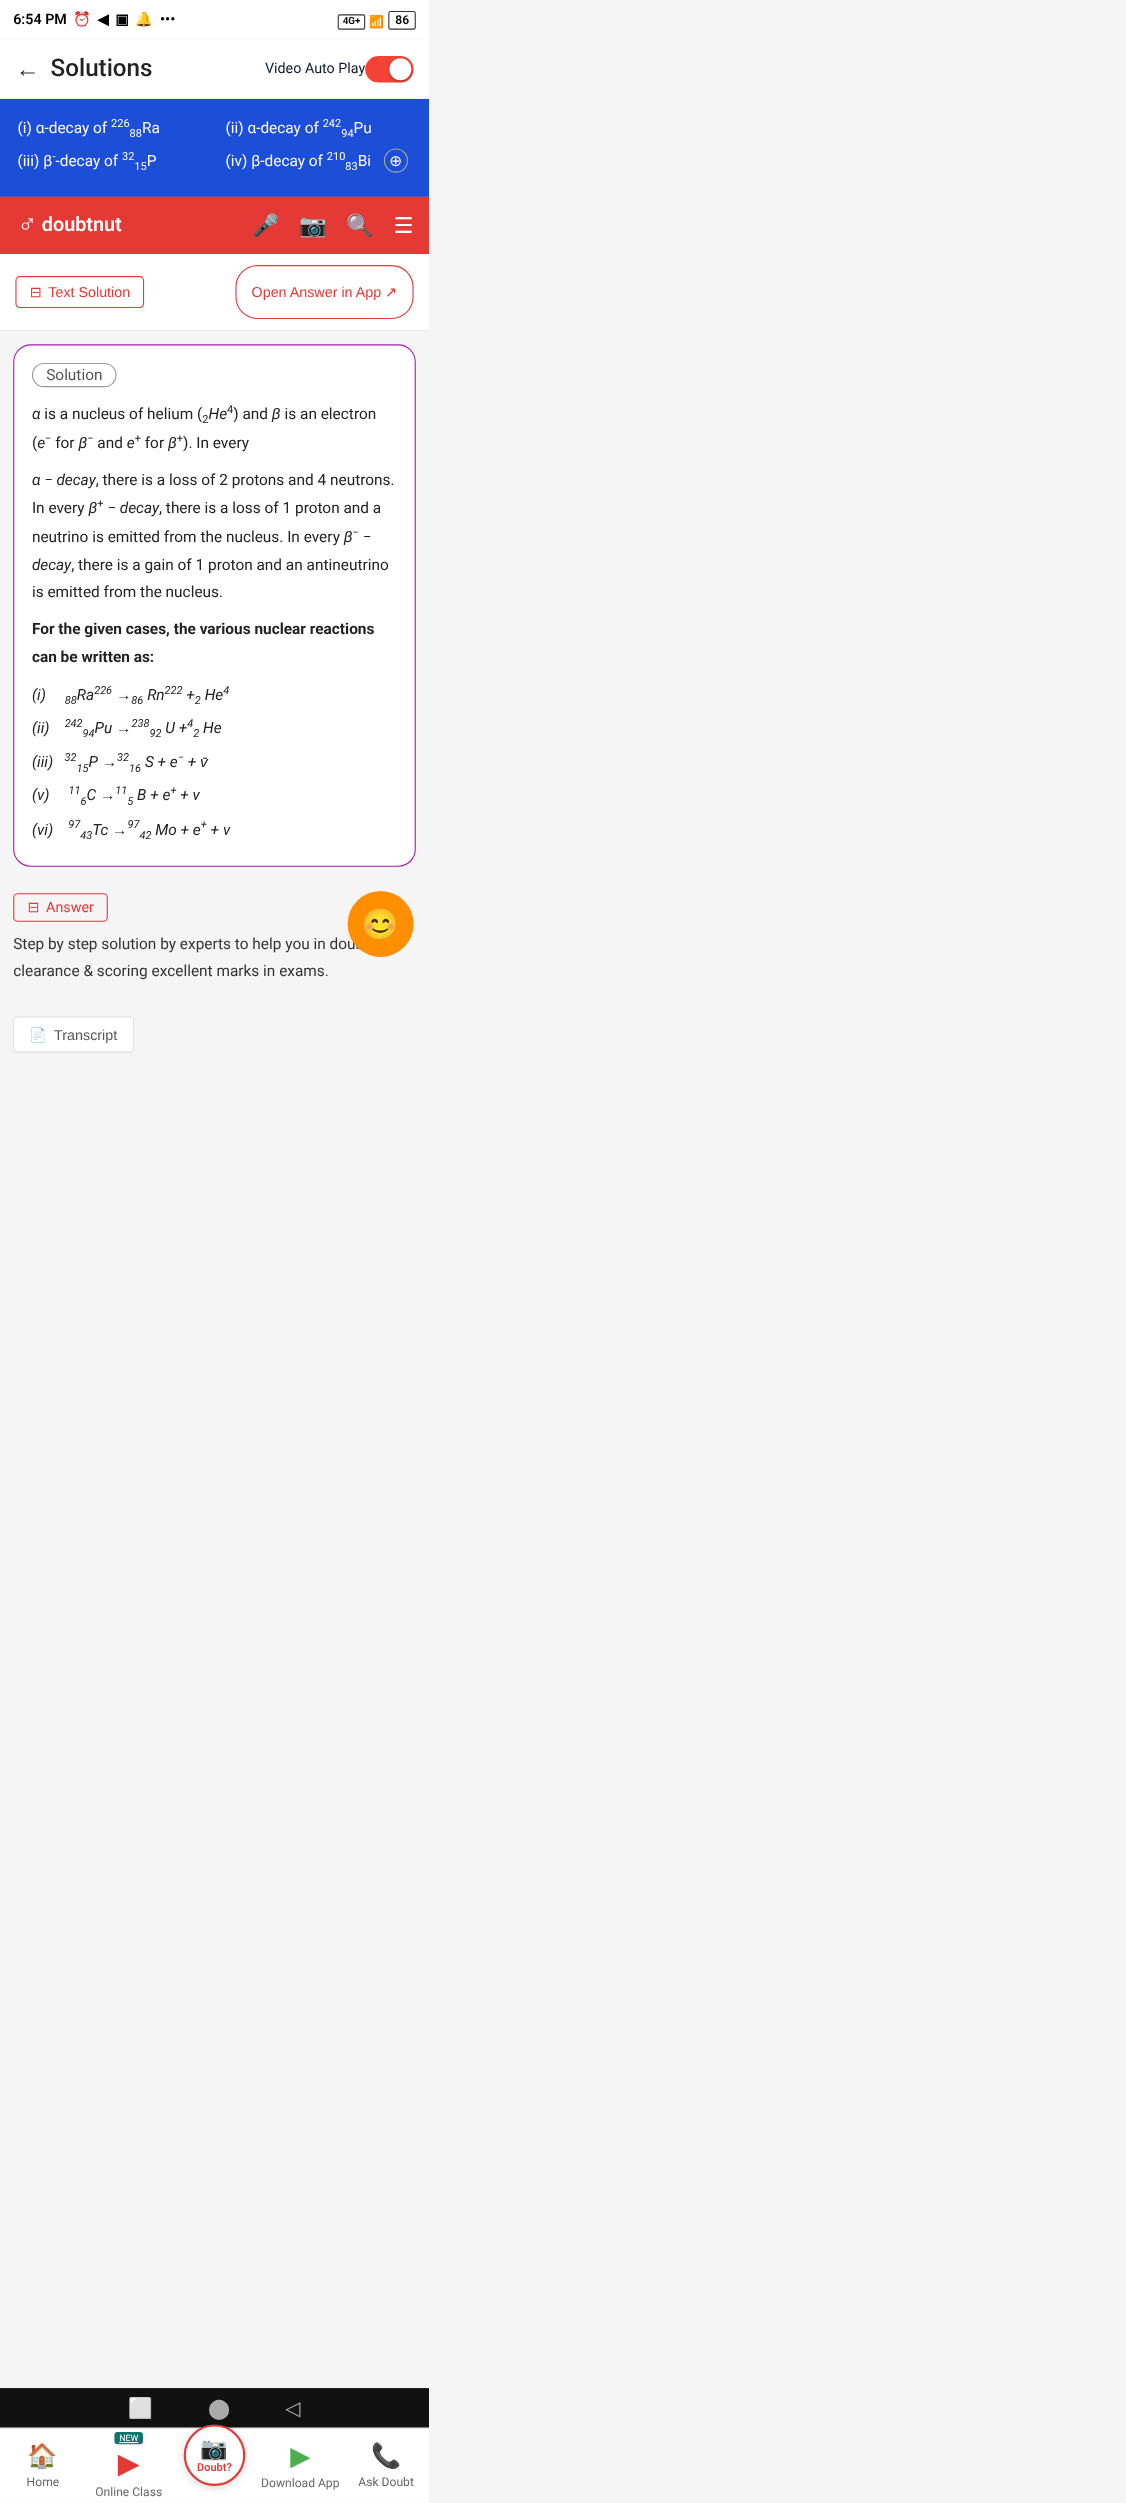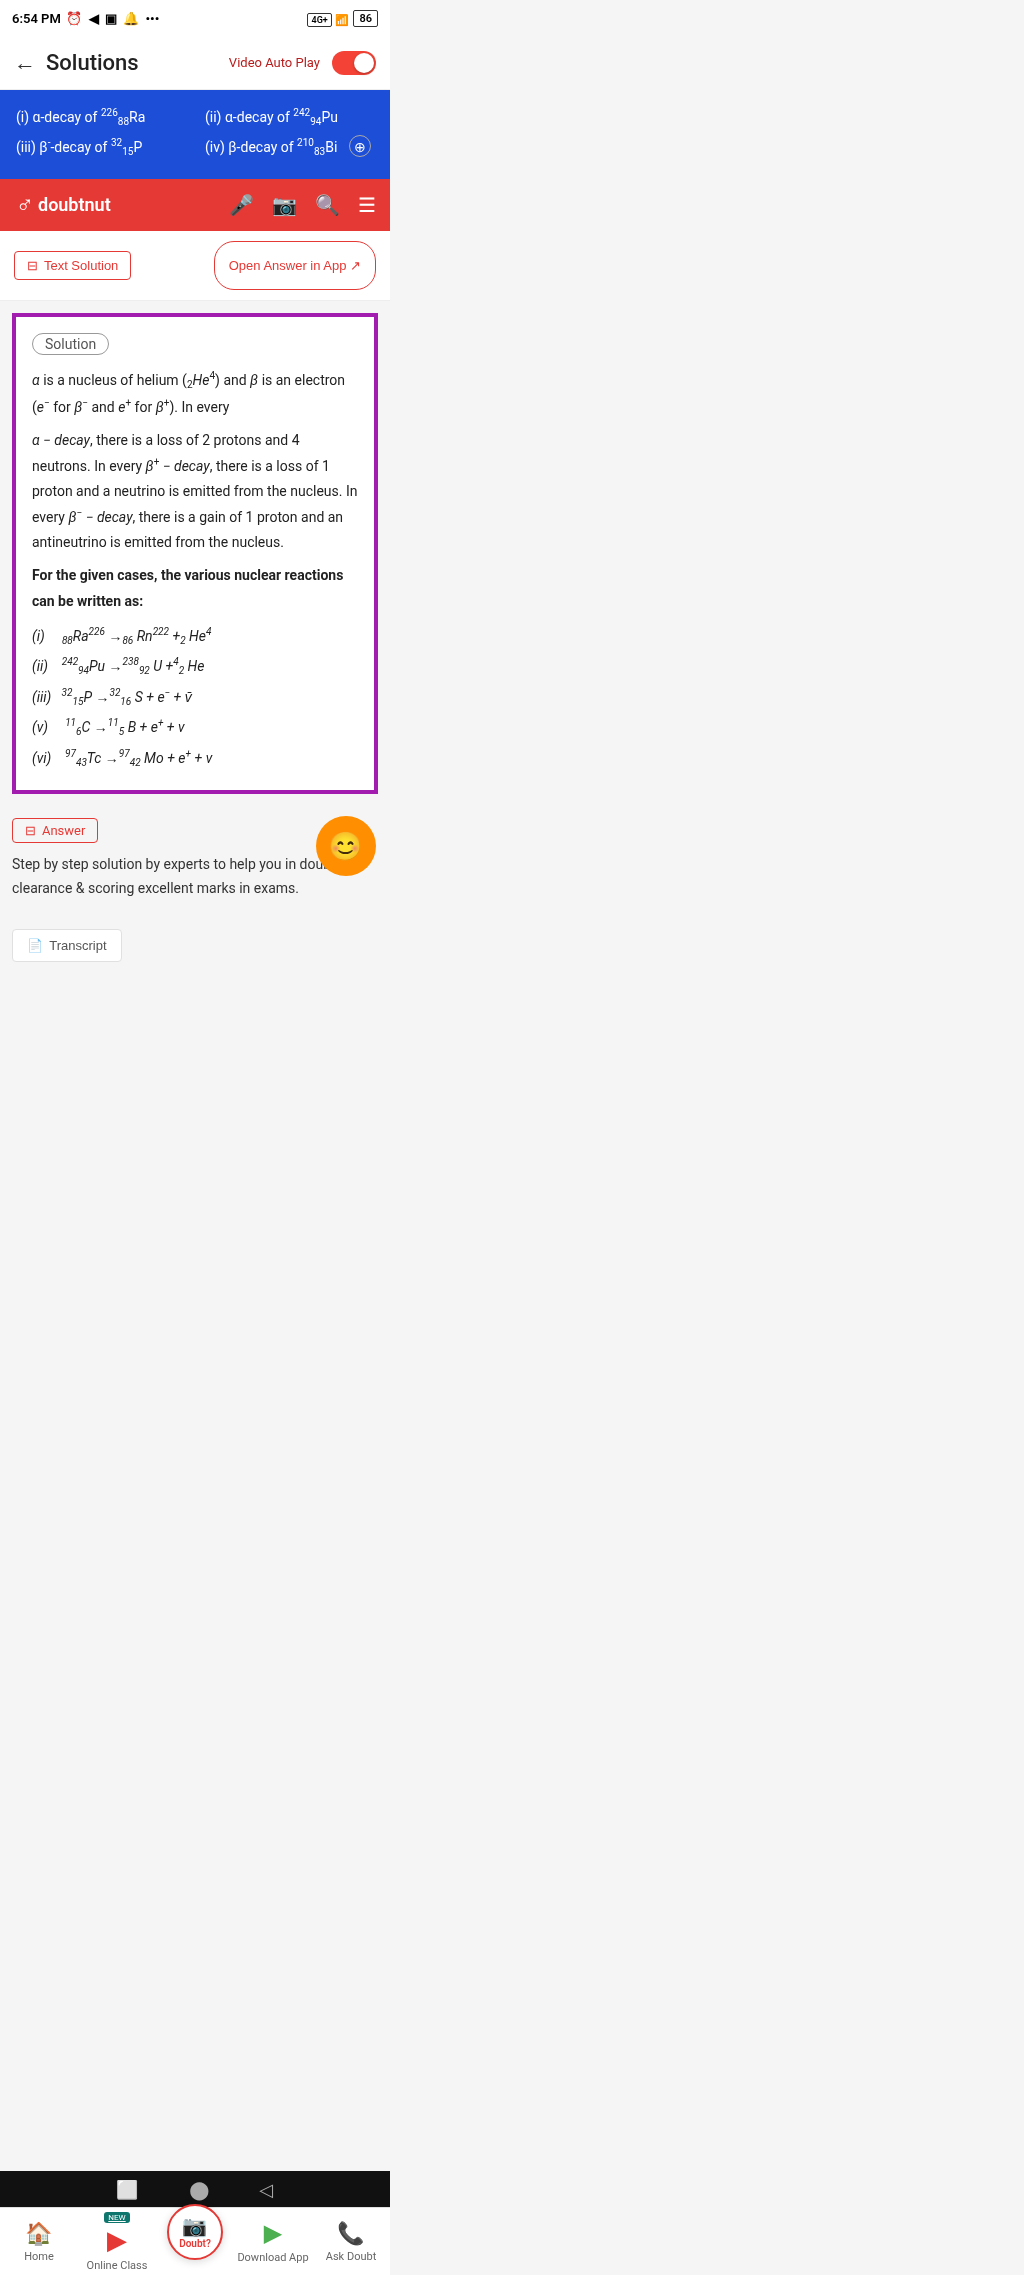--- a/index.html
+++ b/index.html
@@ -32,21 +32,21 @@
       background: #fff;
       height: 54px;
       display: flex;
       align-items: center;
       justify-content: space-between;
       padding: 0 14px;
       border-bottom: 1px solid #eee;
     }
     .top-nav-left { display: flex; align-items: center; gap: 10px; }
     .top-nav-title { font-size: 22px; font-weight: 500; color: #222; }
-    .top-nav-right { display: flex; align-items: center; gap: 12px; font-size: 13px; color: #b91c1c; }
+    .top-nav-right { display: flex; align-items: center; gap: 0; font-size: 13px; color: #0f172a; }
     .toggle-switch {
       width: 44px; height: 24px; border-radius: 12px;
       background: #f44336; position: relative; display: inline-block;
     }
     .toggle-knob {
       width: 20px; height: 20px; border-radius: 50%;
       background: #fff; position: absolute; top: 2px; right: 2px;
       box-shadow: 0 1px 3px rgba(0,0,0,0.3);
     }
 
@@ -110,23 +110,23 @@
       gap: 4px;
     }
 
     
     .solution-container {
       background: #f5f5f5;
       padding: 12px;
     }
     .solution-box {
       background: #fff;
-      border-radius: 0;
+      border-radius: 16px;
       padding: 16px;
-      border: 4px solid #a21caf;
+      border: 1px solid #a21caf;
     }
     .solution-tag {
       display: inline-block;
       border: 1px solid #999;
       border-radius: 14px;
       padding: 2px 12px;
       font-size: 14px;
       color: #555;
       margin-bottom: 12px;
     }

